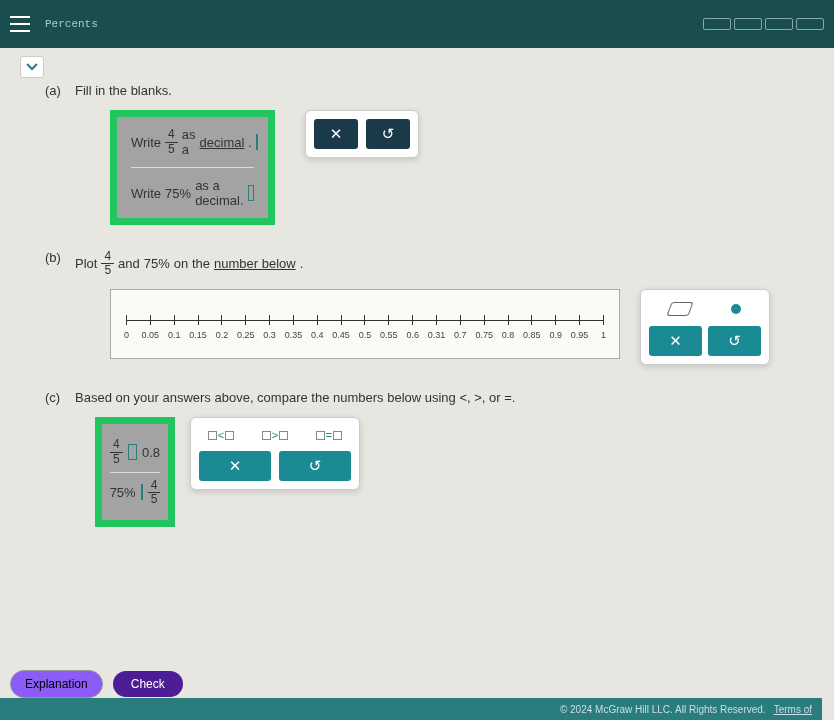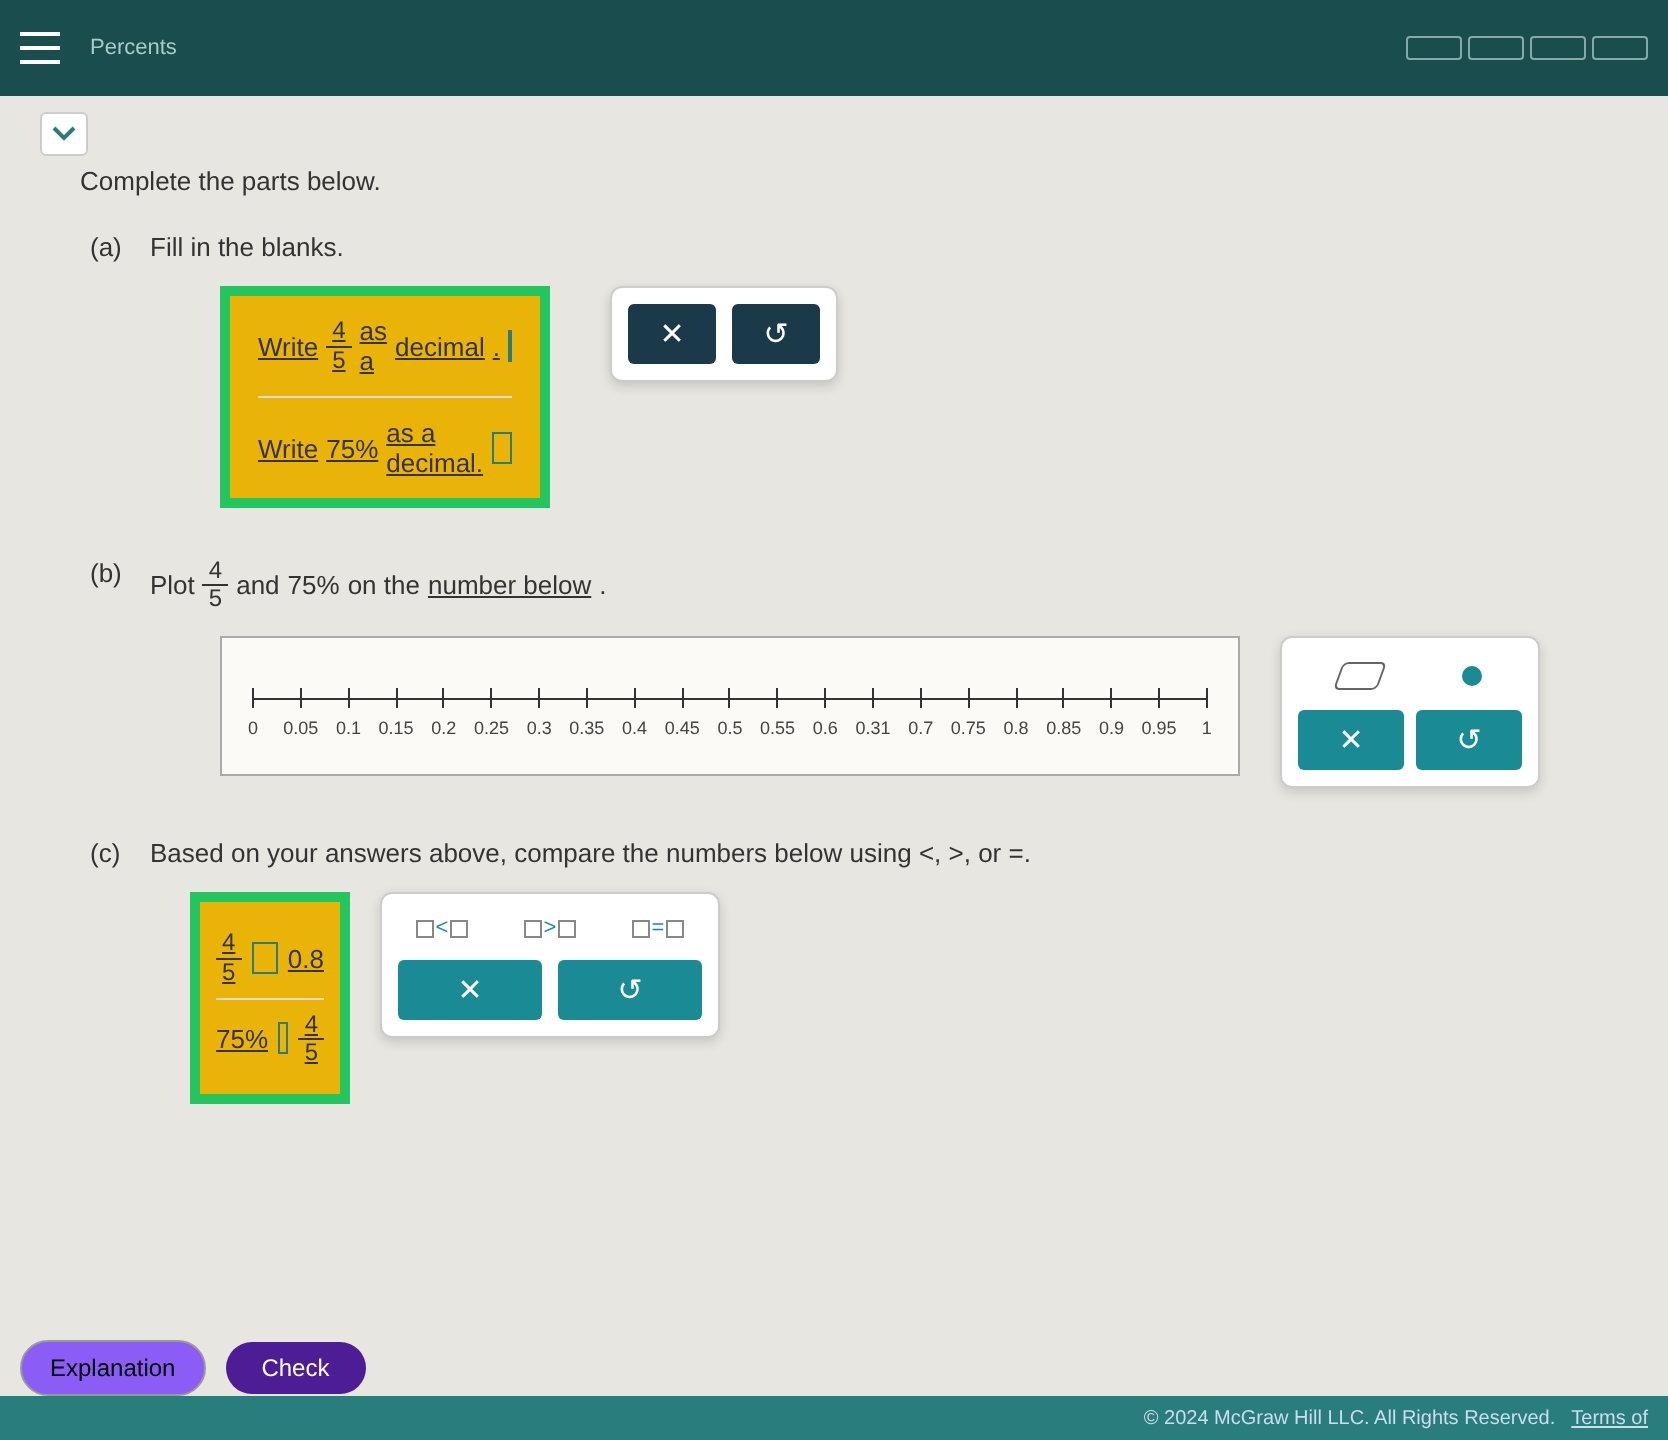--- a/index.html
+++ b/index.html
@@ -1,37 +1,37 @@
 <!DOCTYPE html>
 <html><head>
   <meta charset="utf-8">
   <style>
     * { margin: 0; padding: 0; box-sizing: border-box; }
     body { font-family: Arial, sans-serif; background: #e8e6e0; width: 834px; height: 720px; overflow: hidden; font-size: 13px; color: #333; }
     
-    .header { background: #1a4d4d; color: #fff; height: 48px; display: flex; align-items: center; padding: 0 10px; }
+    .header { background: #1a4d4d; color: #fff; height: 48px; display: flex; align-items: center; padding: 0 10px; font-family: Liberation Mono, monospace; }
     .hamburger { width: 20px; height: 16px; display: flex; flex-direction: column; justify-content: space-between; margin-right: 15px; }
     .hamburger span { height: 2px; background: #fff; }
     .header-content { flex: 1; }
     .header-category { font-size: 11px; color: #aaccc8; }
     .header-title { font-size: 12px; color: #d5e8e5; }
     .header-boxes { display: flex; gap: 3px; }
     .header-box { width: 28px; height: 12px; border: 1px solid #88aaa5; border-radius: 2px; }
     
     .chevron-toggle { margin: 8px 0 0 20px; width: 24px; height: 22px; background: #fff; border: 1px solid #ccc; border-radius: 3px; display: flex; align-items: center; justify-content: center; color: #2a7d7d; font-size: 14px; }
     
     .content { padding: 5px 40px 20px 40px; }
     .instruction { margin-bottom: 18px; font-size: 13px; }
     
     .part { margin-bottom: 25px; }
     .part-row { display: flex; align-items: flex-start; }
     .part-label { width: 35px; padding-left: 5px; }
     .part-body { flex: 1; }
     
-    .box { border: 5px solid #22c55e; background: #eab308; padding: 10px 14px; text-decoration: underline; }
+    .box { border: 7px solid #22c55e; background: #a3a3a3; padding: 10px 14px; }
     
     .row-a { display: flex; align-items: flex-start; margin-top: 12px; margin-left: 70px; }
     .box-a { width: 165px; }
     .box-a .line1 { display: flex; align-items: center; gap: 4px; padding-bottom: 10px; border-bottom: 1px solid #ddd; margin-bottom: 10px; }
     .box-a .line2 { display: flex; align-items: center; gap: 4px; }
     
     .fraction { display: inline-flex; flex-direction: column; align-items: center; font-size: 12px; line-height: 1.1; }
     .fraction .num { border-bottom: 1px solid #333; padding: 0 3px; }
     .fraction .den { padding: 0 3px; }
     
@@ -67,21 +67,21 @@
     .toolbar-c-top { display: flex; gap: 10px; justify-content: space-around; padding: 3px 0 10px 0; font-size: 11px; color: #1a8a95; }
     .comp-opt { display: flex; align-items: center; gap: 1px; }
     .sq { width: 9px; height: 9px; border: 1px solid #888; display: inline-block; }
     .toolbar-c-bottom { display: flex; gap: 8px; }
     .toolbar-c-bottom .tbtn { flex: 1; width: auto; }
     
     .bottom-bar { position: absolute; bottom: 22px; left: 10px; display: flex; gap: 10px; align-items: center; }
     .btn-explanation { padding: 6px 14px; border: 1px solid #999; border-radius: 16px; background: #8b5cf6; font-size: 12px; cursor: pointer; }
     .btn-check { padding: 6px 18px; border-radius: 16px; background: #4c1d95; color: #fff; font-size: 12px; border: none; cursor: pointer; }
     
-    .footer { position: absolute; bottom: 0; left: 0; right: 0; height: 22px; background: #2a7d7d; color: #cde; font-size: 10px; display: flex; align-items: center; justify-content: flex-end; padding-right: 10px; gap: 8px; }
+    .footer { position: absolute; bottom: 0; left: 0; right: 12px; height: 22px; background: #2a7d7d; color: #cde; font-size: 10px; display: flex; align-items: center; justify-content: flex-end; padding-right: 10px; gap: 8px; }
     .footer .terms { text-decoration: underline; }
   </style>
 </head>
 <body>
 
 <div class="header">
   <div class="hamburger">
     <span></span>
       <span></span>
       <span></span>
@@ -97,21 +97,20 @@
   </div>
 </div>
 
 <div class="chevron-toggle">
   <svg width="12" height="8" viewBox="0 0 12 8">
       <path d="M1 1 L6 6 L11 1" stroke="#2a7d7d" stroke-width="2" fill="none"></path>
     </svg>
 </div>
 
 <div class="content">
-  <div class="instruction">Complete the parts below.</div>
 
   <div class="part">
     <div class="part-row">
       <div class="part-label">(a)</div>
       <div class="part-body">Fill in the blanks.</div>
     </div>
     <div class="row-a">
       <div class="box box-a">
         <div class="line1">
           <span>Write</span>

